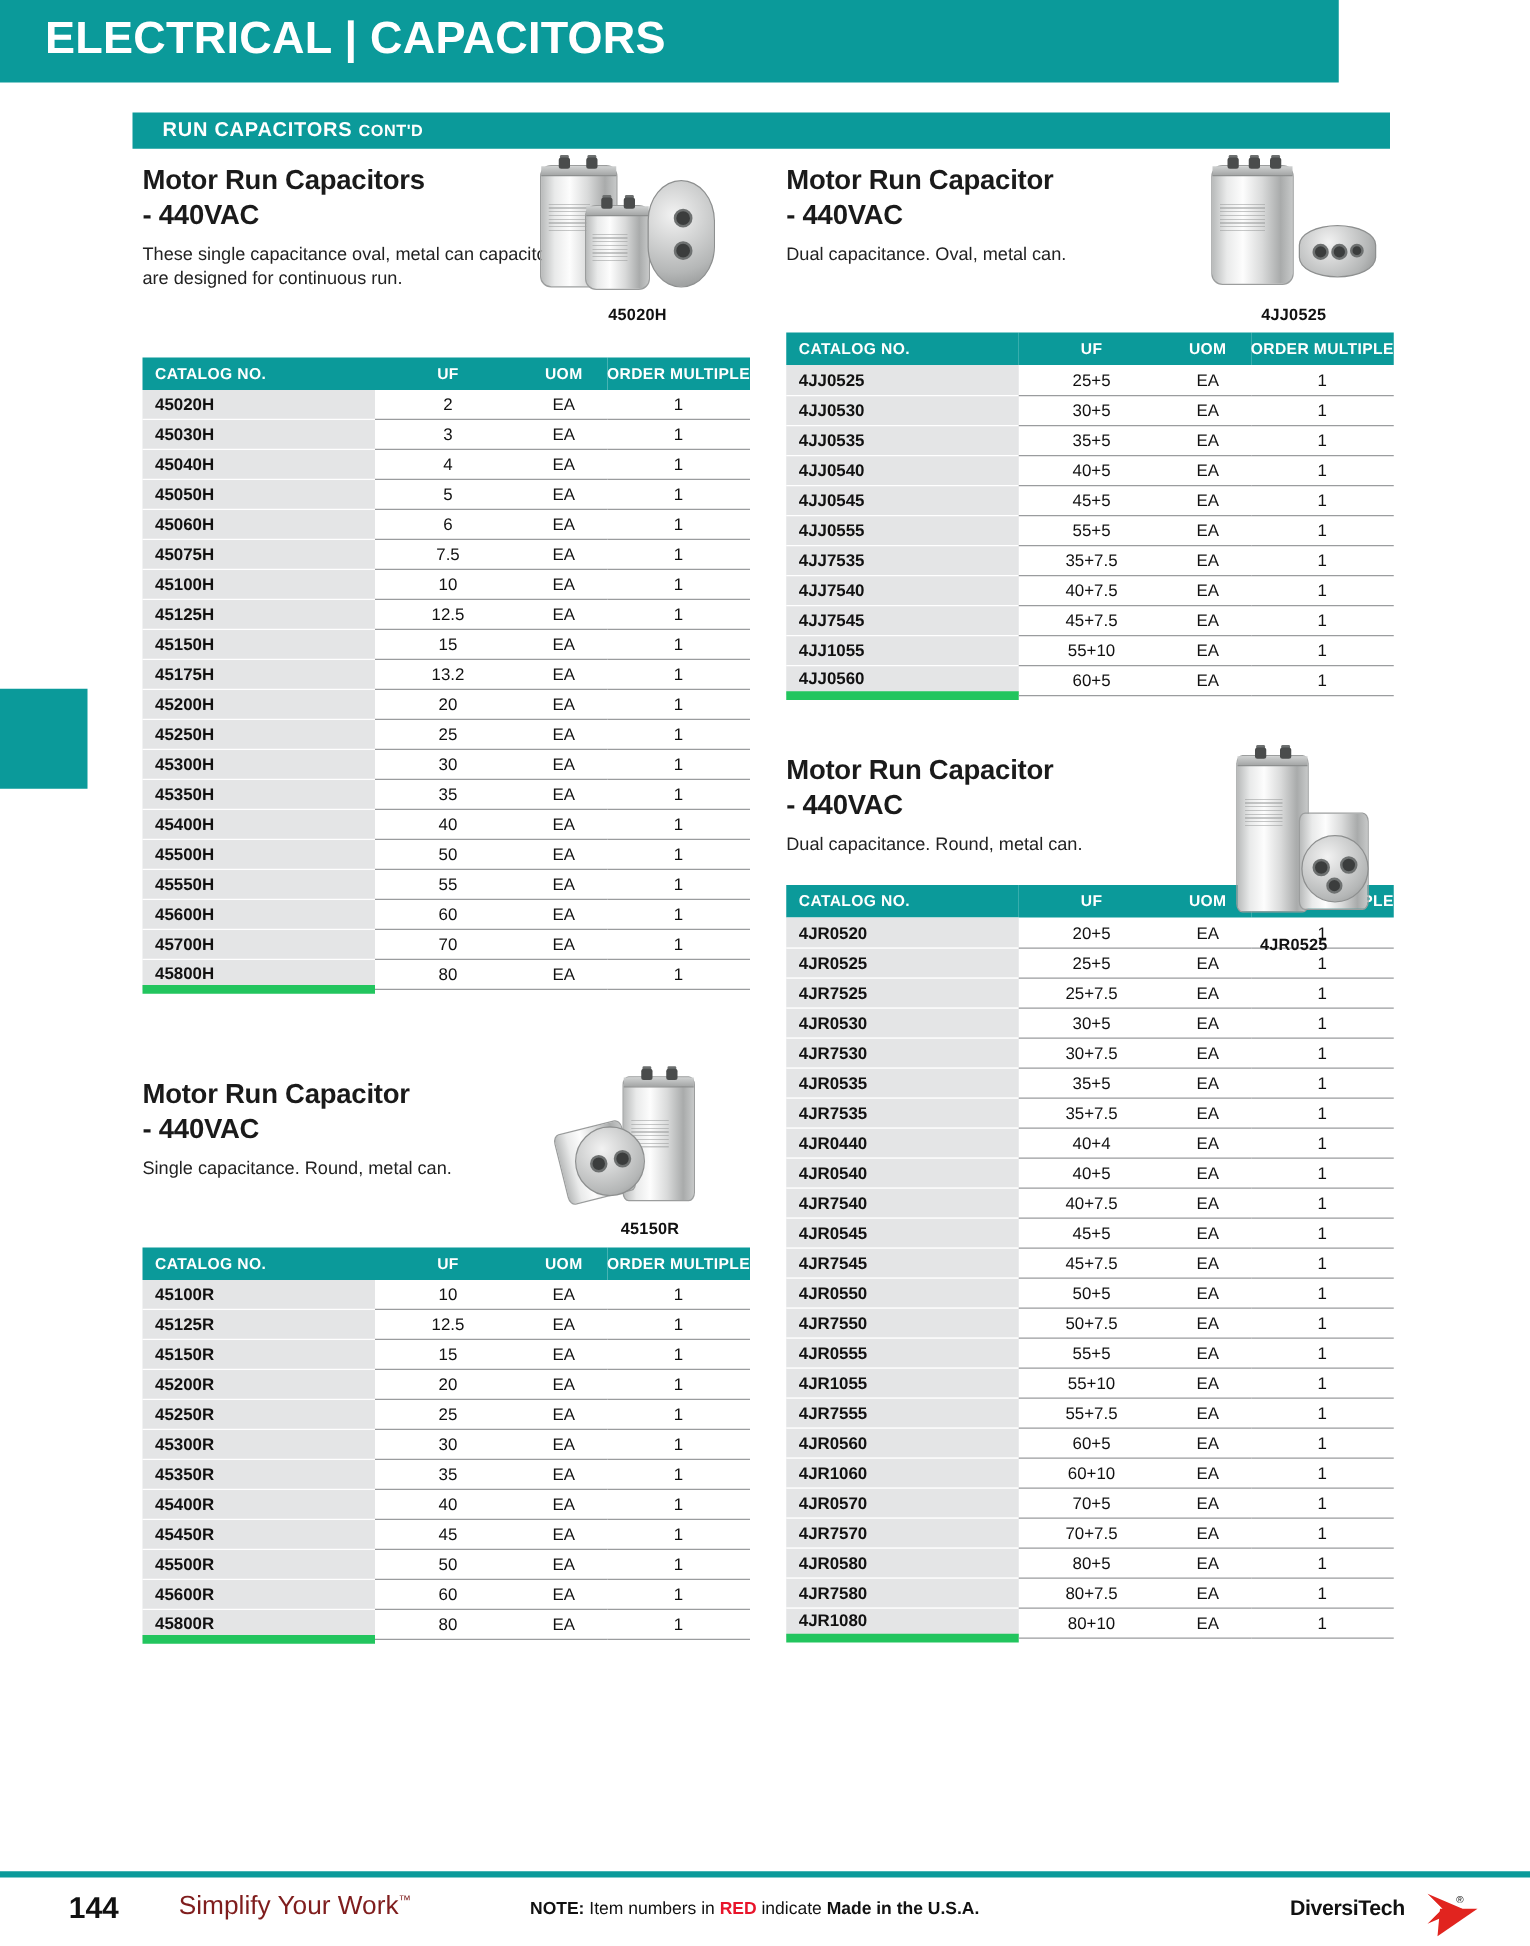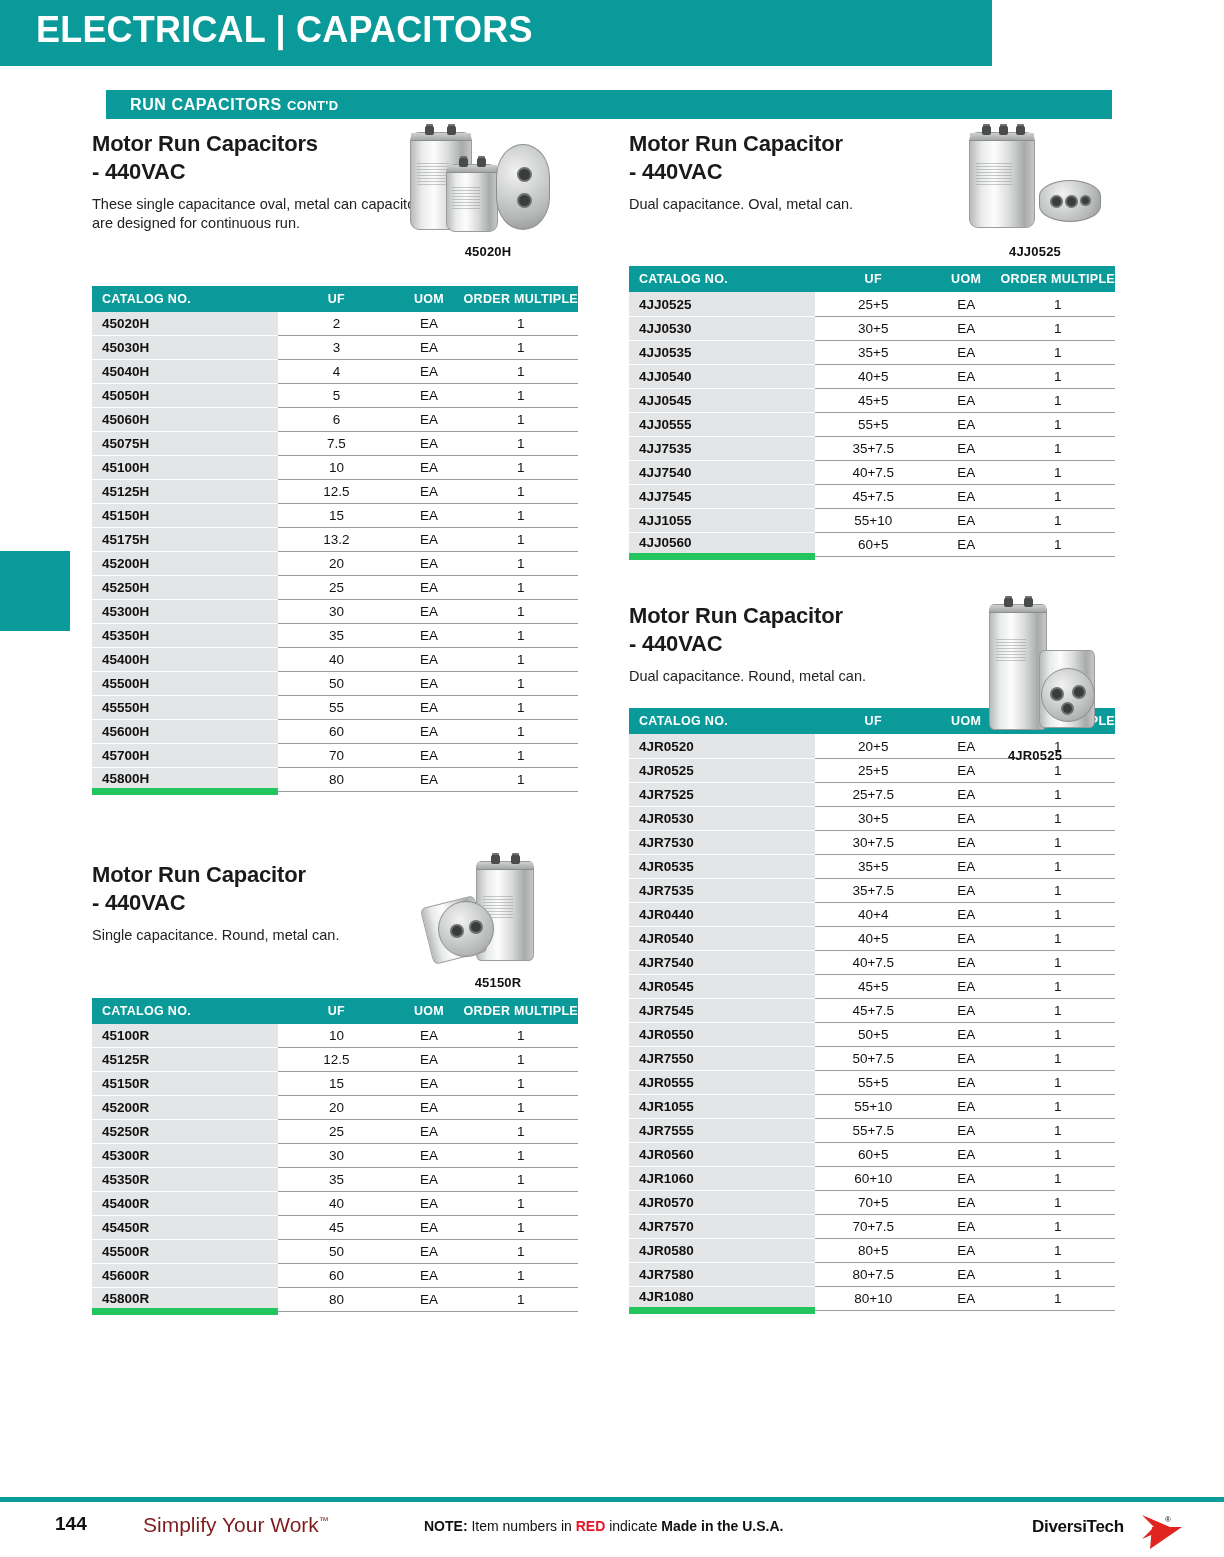--- a/index.html
+++ b/index.html
@@ -7,21 +7,21 @@
     width: 1224px; height: 1557px;
     background: #ffffff;
     font-family: "Liberation Sans", sans-serif;
     overflow: hidden;
   }
   .page { position: relative; width: 1224px; height: 1557px; }
 
   
   .top-banner {
     position: absolute; left: 0; top: 0;
-    width: 992px; height: 66px;
+    width: 1071px; height: 66px;
     background: #0b9a9a;
   }
   .top-banner-title {
     position: absolute; left: 36px; top: 9px;
     font-size: 36px; font-weight: bold; color: #ffffff;
     letter-spacing: 0.2px;
   }
 
   
   .side-tab {
@@ -39,21 +39,21 @@
   .section-bar-label {
     position: absolute; left: 24px; top: 6px;
     color: #fff; font-size: 16px; font-weight: bold;
     letter-spacing: 0.6px;
   }
   .section-bar-label .small {
     font-size: 13px; letter-spacing: 0.4px;
   }
 
   
-  .col-left  { position: absolute; left: 92px; top: 130px; width: 486px; }
+  .col-left  { position: absolute; left: 114px; top: 130px; width: 486px; }
   .col-right { position: absolute; left: 629px; top: 130px; width: 486px; }
 
   
   .prod { position: relative; }
   .prod-text { width: 350px; }
   .prod-title {
     font-size: 22px; font-weight: bold; color: #1a1a1a;
     line-height: 1.28; letter-spacing: -0.2px;
   }
   .prod-desc {
@@ -137,21 +137,21 @@
   col.c-om  { width: 93px; }
 
   
   .footer-rule {
     position: absolute; left: 0; top: 1497px;
     width: 1224px; height: 5px; background: #0b9a9a;
   }
   .footer { position: absolute; left: 0; top: 1505px; width: 1224px; height: 52px; }
   .footer-page {
     position: absolute; left: 55px; top: 8px;
-    font-size: 19px; font-weight: bold; color: #111;
+    font-size: 24px; font-weight: bold; color: #111;
   }
   .footer-slogan {
     position: absolute; left: 143px; top: 8px;
     font-size: 21px; color: #7f1d1d;
   }
   .footer-slogan sup { font-size: 10px; vertical-align: super; }
   .footer-note {
     position: absolute; left: 424px; top: 13px;
     font-size: 14px; color: #111;
   }

